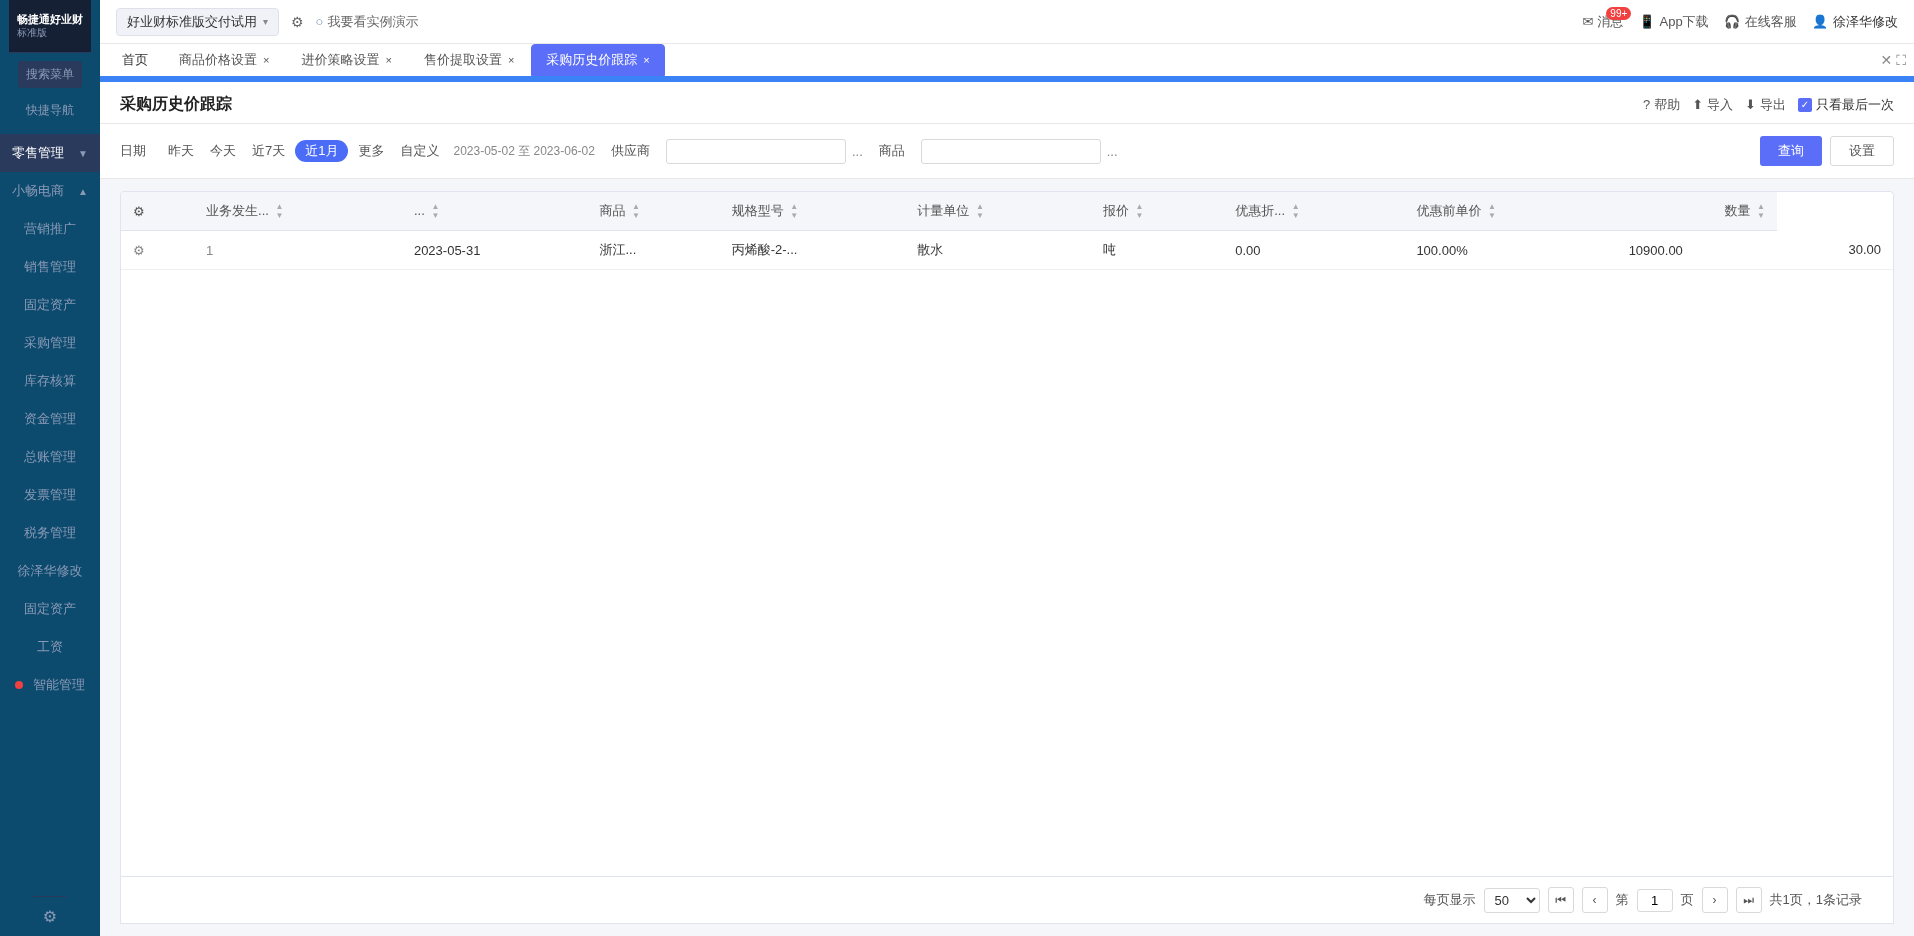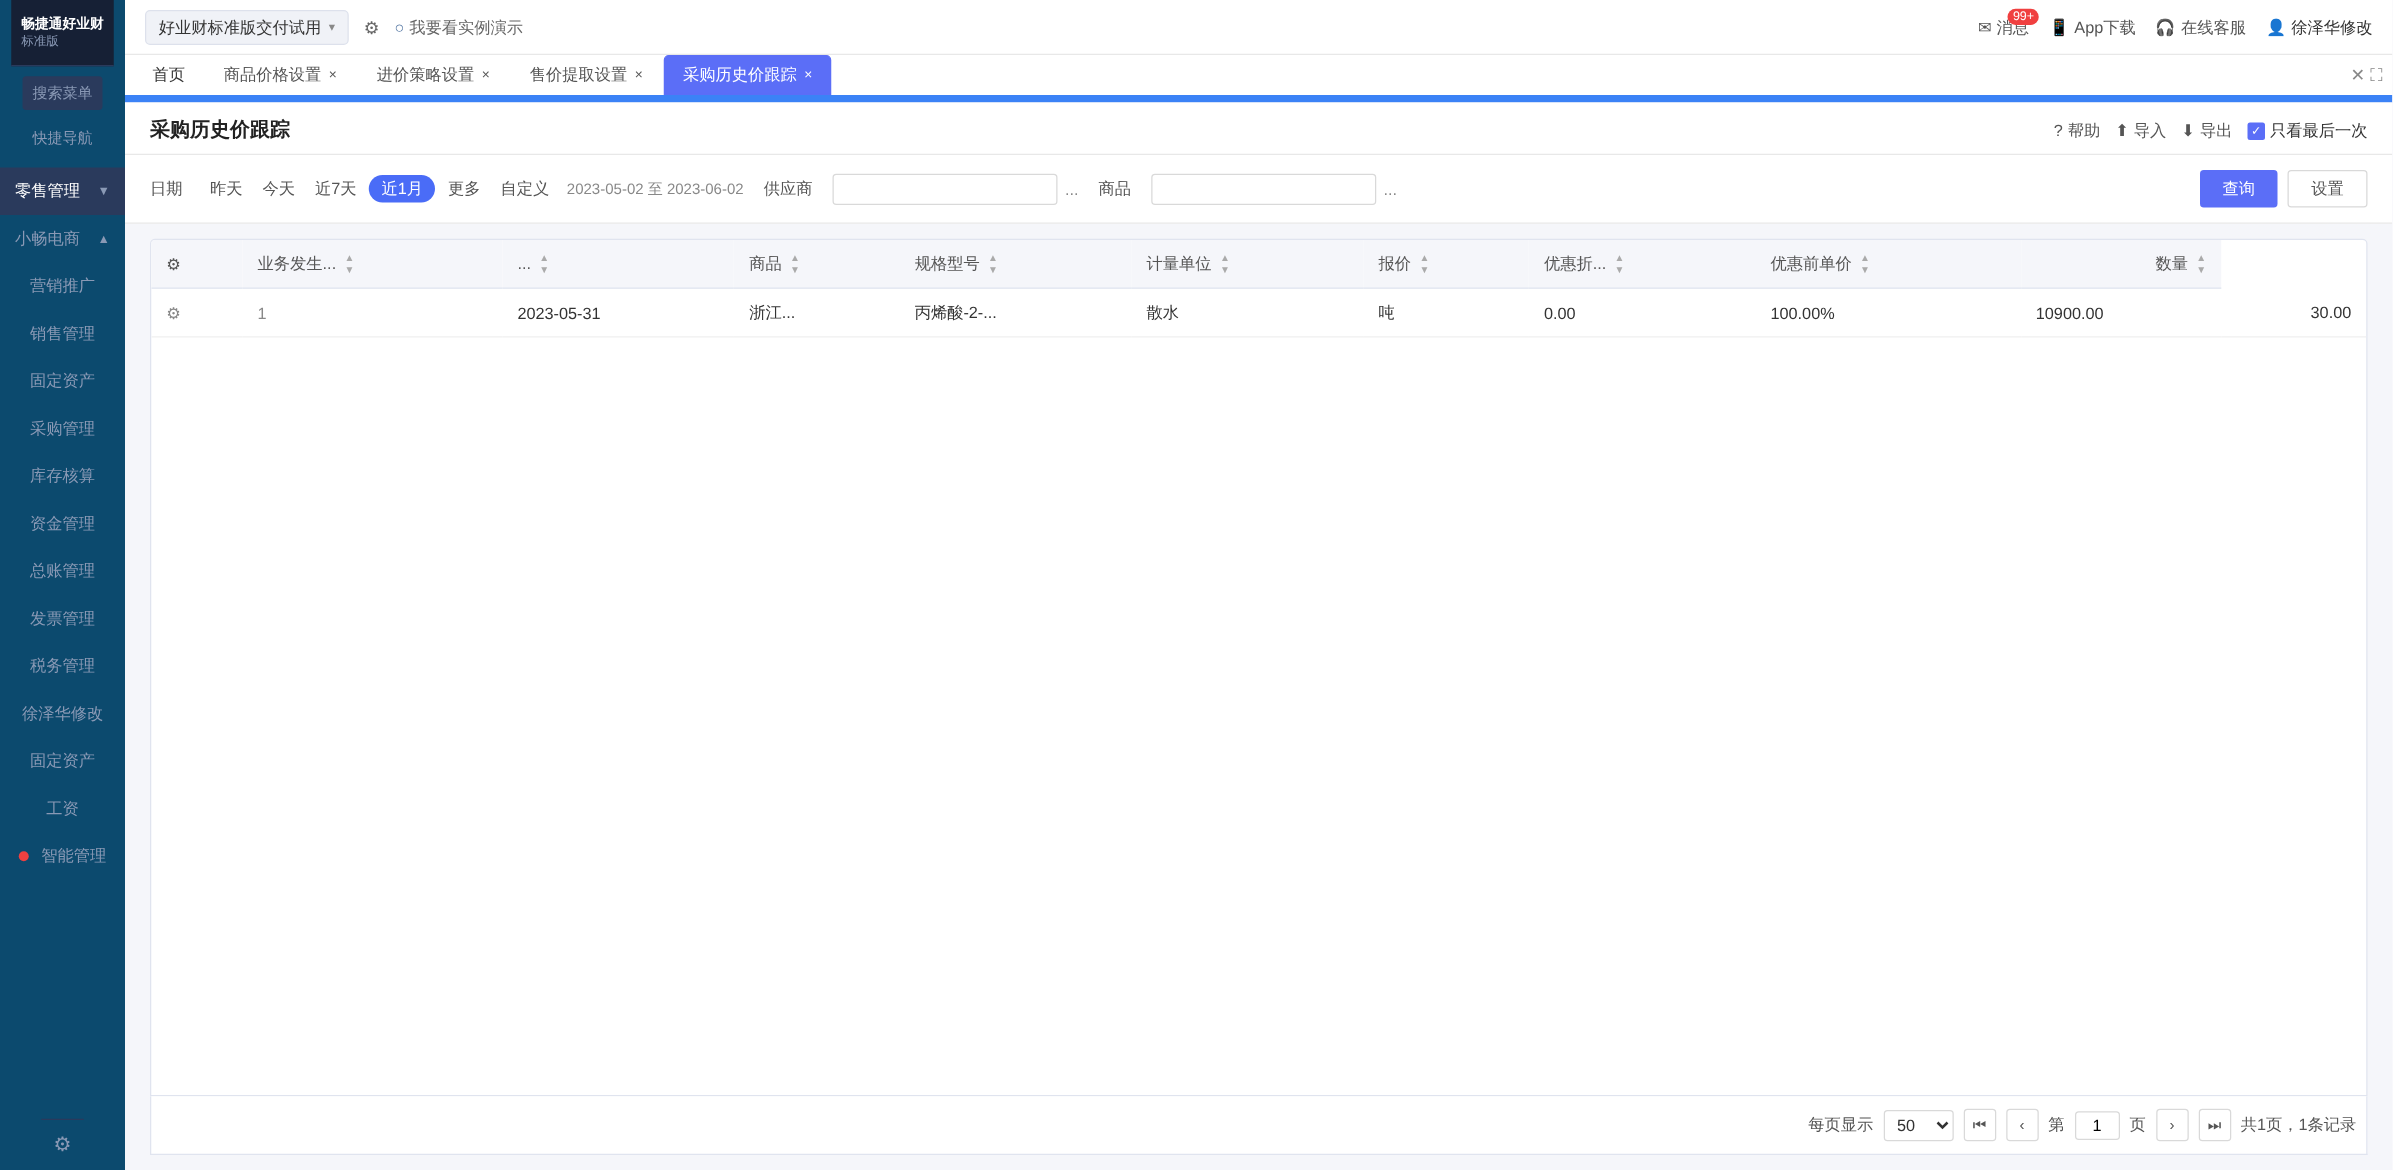--- a/index.html
+++ b/index.html
@@ -79,21 +79,21 @@
     table { width: 100%; border-collapse: collapse; font-size: 13px; }
     thead tr { background: #f5f6fa; }
     thead th { padding: 10px 12px; text-align: left; color: #555; font-weight: normal; border-bottom: 1px solid #e0e4ef; white-space: nowrap; }
     thead th .sort-icons { display: inline-flex; flex-direction: column; gap: 1px; margin-left: 3px; vertical-align: middle; }
     thead th .sort-icon { font-size: 8px; color: #aaa; line-height: 1; }
     tbody td { padding: 10px 12px; border-bottom: 1px solid #f0f0f0; color: #333; white-space: nowrap; }
     .row-num { color: #888; }
     .gear-cell { color: #888; cursor: pointer; }
 
     
-    .pagination { background: #fff; border: 1px solid #e0e4ef; border-top: none; margin: 0 20px; padding: 10px 8px; display: flex; align-items: center; justify-content: flex-end; gap: 8px; font-size: 13px; color: #555; }
+    .pagination { background: #fff; border: 1px solid #e0e4ef; border-top: none; margin: 0 20px; padding: 10px 31px; display: flex; align-items: center; justify-content: flex-end; gap: 8px; font-size: 13px; color: #555; }
     .page-size-label { color: #555; }
     .page-size-select { border: 1px solid #d9d9d9; border-radius: 3px; padding: 3px 6px; font-size: 13px; color: #333; background: #fff; }
     .page-btn { background: transparent; border: 1px solid #d9d9d9; border-radius: 3px; width: 26px; height: 26px; cursor: pointer; color: #555; display: flex; align-items: center; justify-content: center; font-size: 12px; }
     .page-btn:disabled { color: #ccc; cursor: default; }
     .page-input { border: 1px solid #d9d9d9; border-radius: 3px; width: 36px; text-align: center; padding: 3px; font-size: 13px; }
     .page-info { color: #555; }
     .spacer { height: 12px; }
   </style>
 </head>
 <body>

